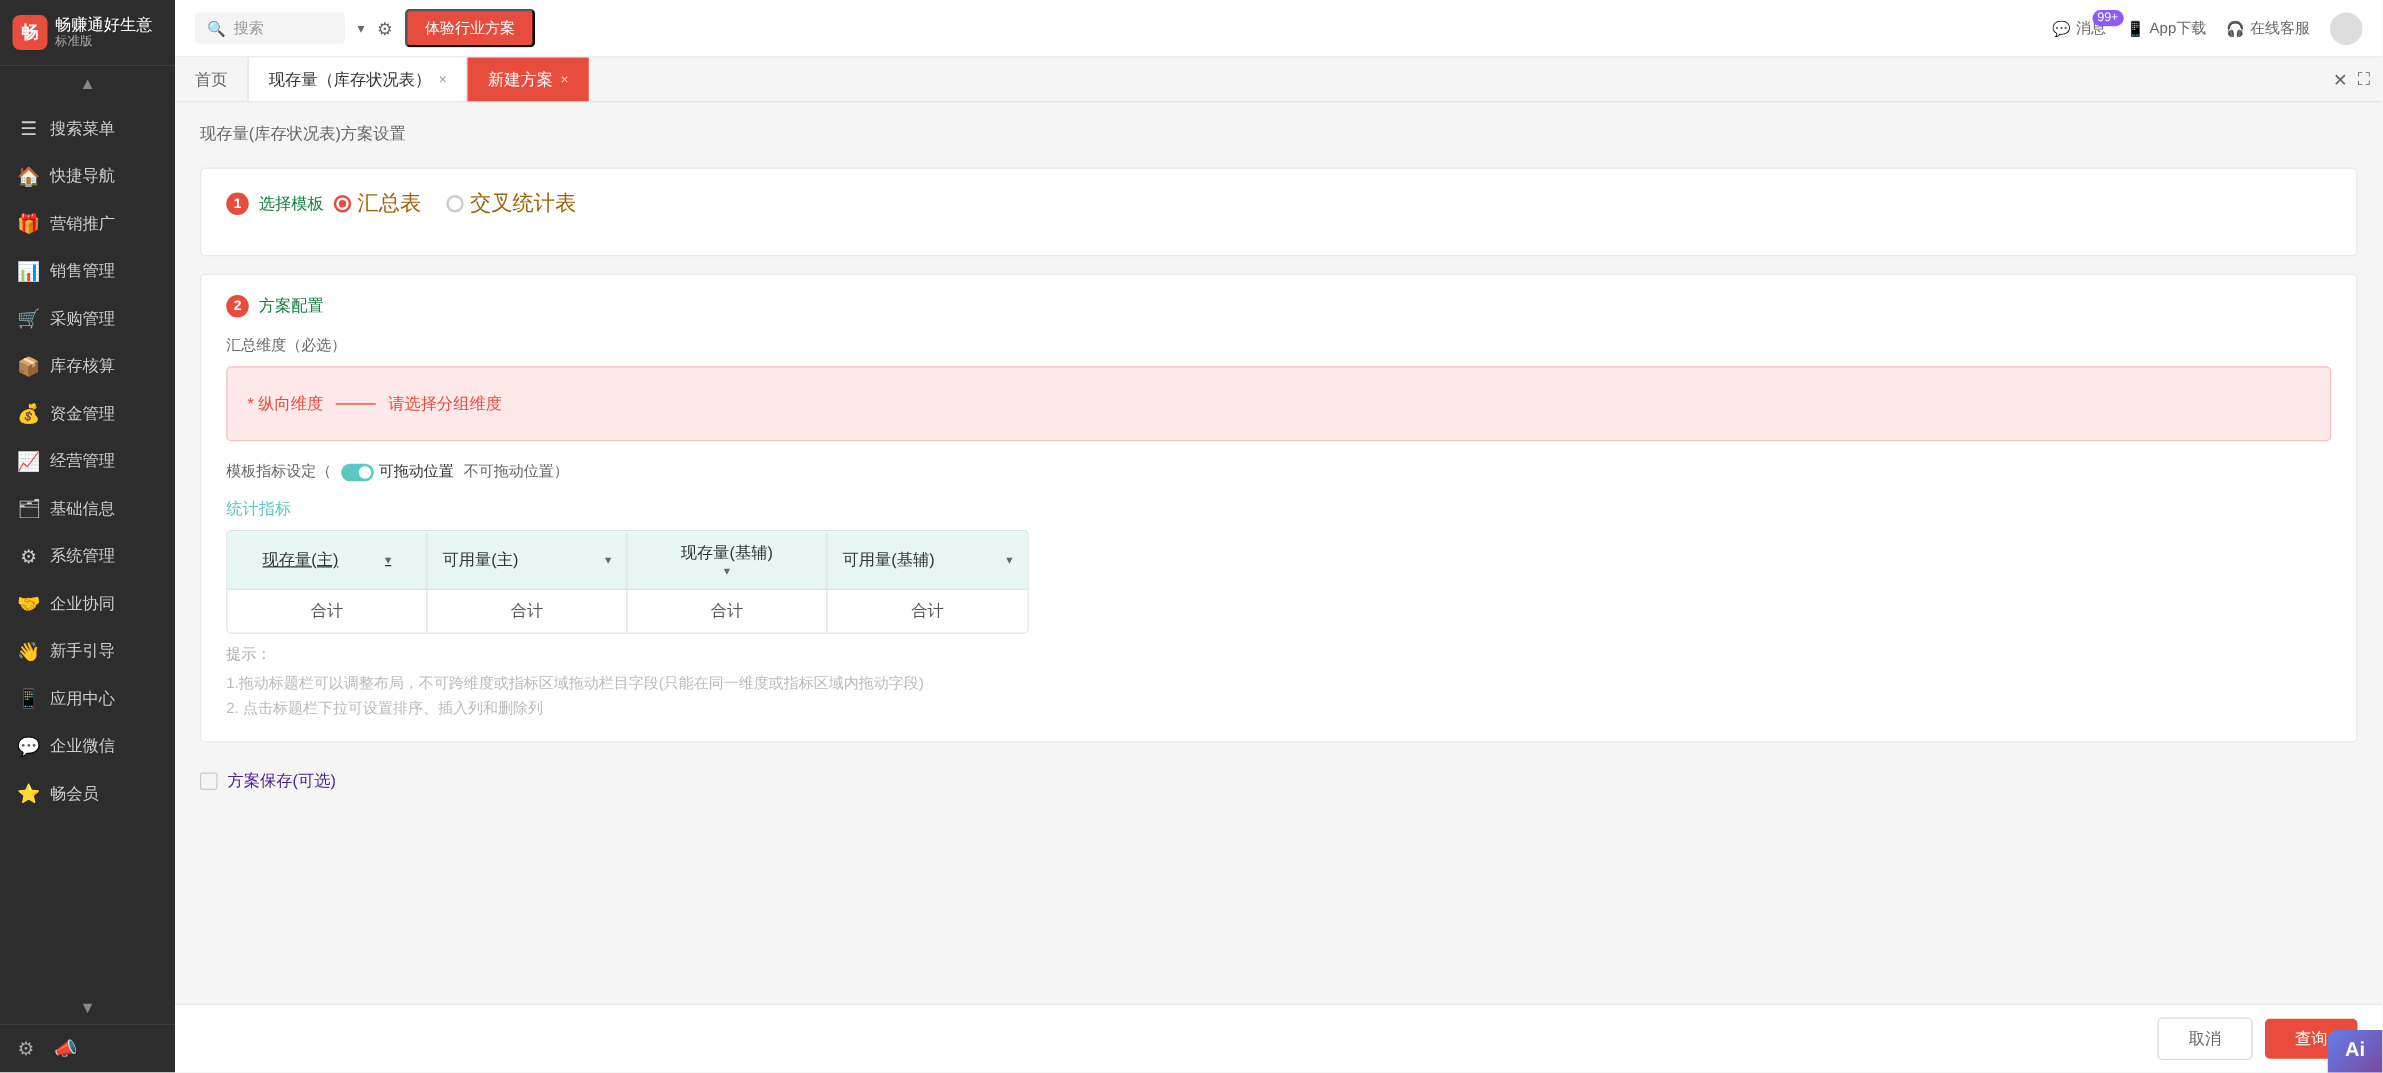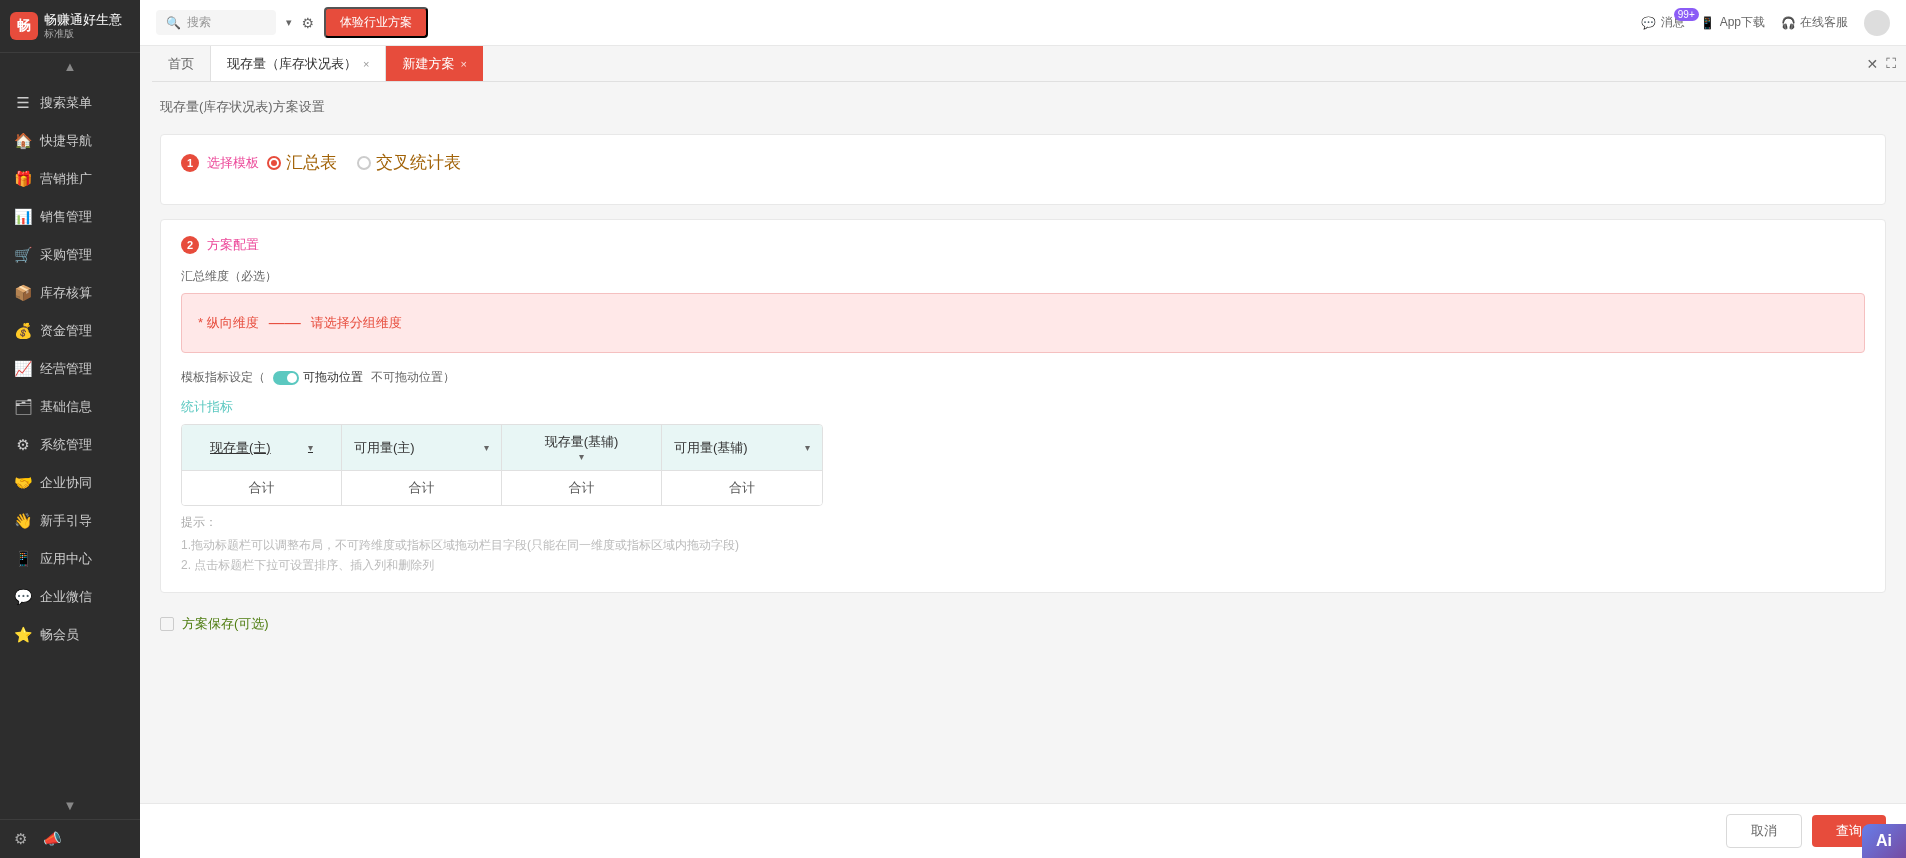--- a/index.html
+++ b/index.html
@@ -81,21 +81,21 @@
     .topbar-right .msg-btn { display: flex; align-items: center; gap: 4px; color: #666; font-size: 12px; cursor: pointer; position: relative; }
     .badge { background: #8b5cf6; color: white; font-size: 10px; border-radius: 8px; padding: 1px 4px; position: absolute; top: -6px; right: -14px; }
     .topbar-right .app-btn, .topbar-right .service-btn { display: flex; align-items: center; gap: 4px; color: #666; font-size: 12px; cursor: pointer; }
     .topbar-right .user-avatar { width: 26px; height: 26px; background: #ddd; border-radius: 50%; }
 
     
     .tabbar {
       background: #f5f5f5;
       border-bottom: 1px solid #e0e0e0;
       display: flex; align-items: center;
-      padding: 0 0; height: 36px; flex-shrink: 0; margin-left: 12px;
+      padding: 0 0; height: 36px; flex-shrink: 0;
     }
     .tab {
       display: flex; align-items: center; gap: 6px;
       padding: 0 16px; height: 100%; cursor: pointer;
       font-size: 13px; color: #666; background: #f5f5f5;
       border-right: 1px solid #e0e0e0;
     }
     .tab.active { background: #fff; color: #333; }
     .tab-home { padding: 0 16px; }
     .tab-close { font-size: 11px; color: #999; cursor: pointer; }
@@ -133,21 +133,21 @@
 
     .section-header {
       display: flex; align-items: center; gap: 8px; margin-bottom: 14px;
     }
     .step-badge {
       width: 18px; height: 18px; border-radius: 50%;
       background: #e74c3c; color: white;
       font-size: 11px; font-weight: bold;
       display: flex; align-items: center; justify-content: center;
     }
-    .section-title { font-size: 13px; color: #ec4899; font-weight: 500; }
+    .section-title { font-size: 13px; color: #15803d; font-weight: 500; }
 
     
     .radio-group { display: flex; align-items: center; gap: 20px; }
     .radio-item { display: flex; align-items: center; gap: 5px; cursor: pointer; font-size: 17px; color: #a16207; }
     .radio-circle {
       width: 14px; height: 14px; border-radius: 50%; border: 2px solid #ccc;
       display: flex; align-items: center; justify-content: center;
     }
     .radio-circle.checked { border-color: #e74c3c; }
     .radio-circle.checked::after {
@@ -189,21 +189,21 @@
     .stats-table { border: 1px solid #e0e0e0; border-radius: 4px; overflow: hidden; width: fit-content; }
 
     
     .tips-section { margin-top: 8px; }
     .tips-title { font-size: 12px; color: #aaa; margin-bottom: 4px; }
     .tips-text { font-size: 12px; color: #bbb; line-height: 1.7; }
 
     
     .save-option {
       display: flex; align-items: center; gap: 8px;
-      font-size: 13px; color: #4d7c0f; cursor: pointer;
+      font-size: 13px; color: #4c1d95; cursor: pointer;
       padding: 8px 0;
     }
     .save-checkbox {
       width: 14px; height: 14px; border: 1px solid #ccc;
       border-radius: 2px;
     }
 
     
     .footer-bar {
       background: white; border-top: 1px solid #e8e8e8;

